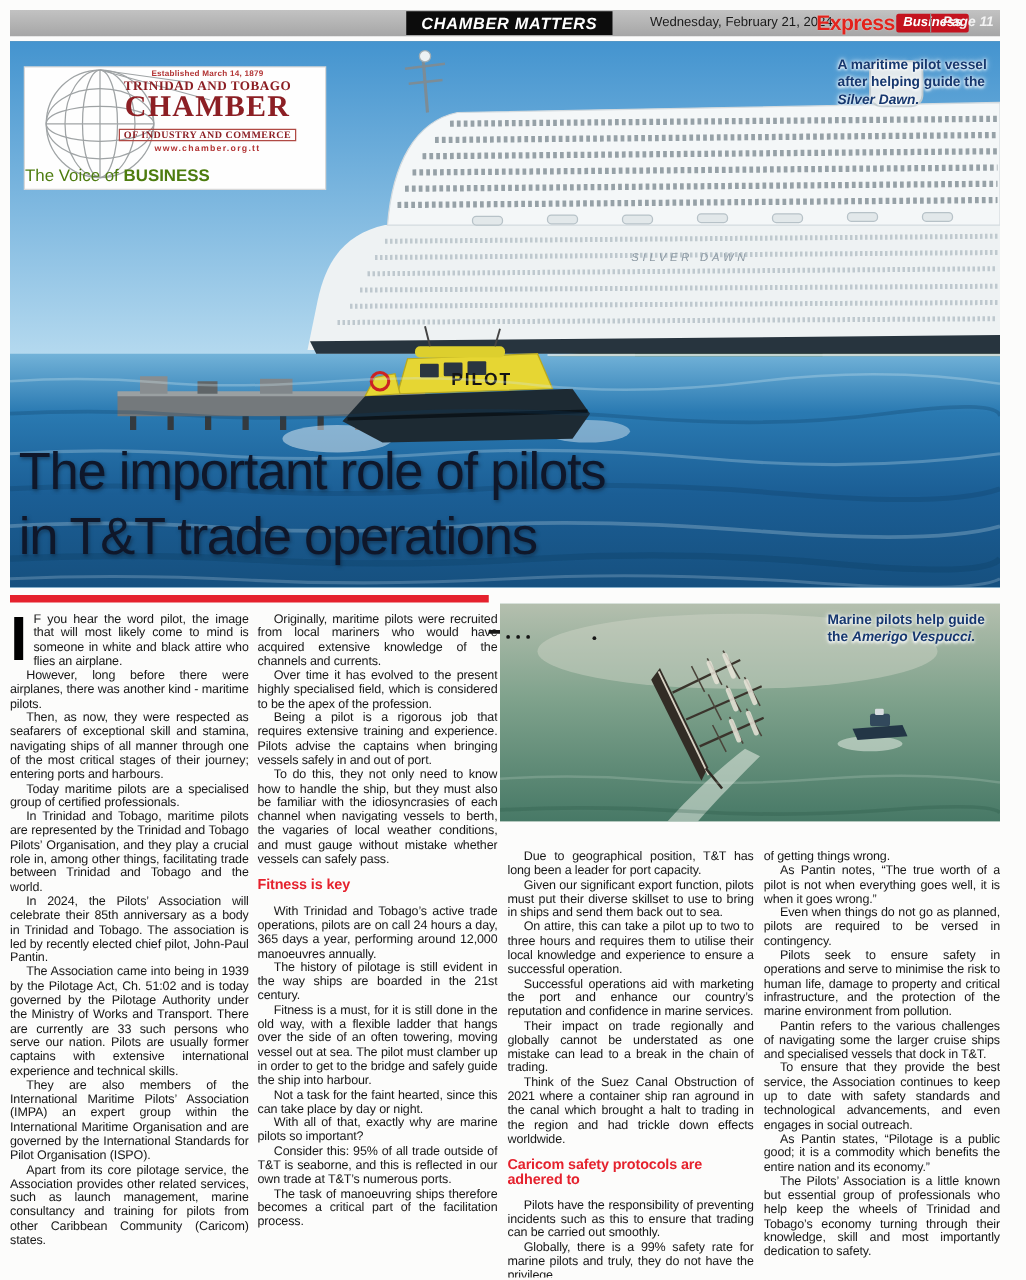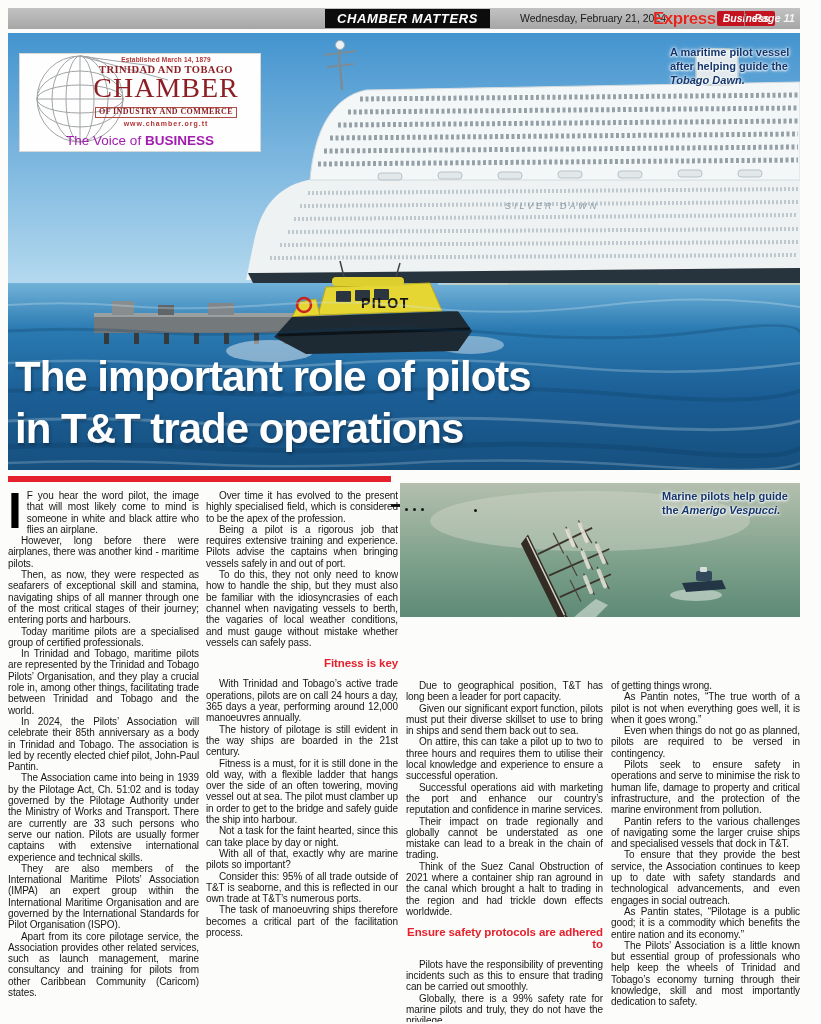--- a/index.html
+++ b/index.html
@@ -23,39 +23,39 @@
 
   
   .hero{position:absolute;left:8px;top:33px;width:792px;height:437px;overflow:hidden;background:#2a78ae}
   .hero svg{position:absolute;left:0;top:0}
   .logo-box{position:absolute;left:12px;top:21px;width:240px;height:97px;background:#fefefe;
     box-shadow:0 0 0 1px #d8d8d8}
   .logo-globe{position:absolute;left:2px;top:3px;opacity:.85}
   .logo-text{position:absolute;left:56px;top:3px;width:180px;text-align:center;line-height:1.05}
   .logo-est{font-size:6.5px;font-weight:700;color:#b23434;letter-spacing:.2px}
   .logo-tt{font-family:"Liberation Serif",serif;font-size:10.5px;font-weight:700;color:#8c1f24;letter-spacing:.4px}
-  .logo-chamber{font-family:"Liberation Serif",serif;font-size:28px;font-weight:400;color:#8c1f24;
+  .logo-chamber{font-family:"Liberation Serif",serif;font-size:24px;font-weight:700;color:#8c1f24;
     letter-spacing:1px;line-height:.95}
   .logo-oic{display:inline-block;font-family:"Liberation Serif",serif;font-size:8px;font-weight:700;
     color:#8c1f24;border:1px solid #b04a44;padding:0 3px;margin-top:0;letter-spacing:.4px}
   .logo-web{font-size:7px;font-weight:700;color:#b23434;letter-spacing:1px;margin-top:2px}
-  .logo-tagline{position:absolute;left:0;bottom:3px;width:100%;text-align:center;font-size:13.5px;color:#a21caf}
+  .logo-tagline{position:absolute;left:0;bottom:3px;width:100%;font-size:13.5px;color:#4d7c0f}
   .logo-tagline b{font-weight:700}
   .photo-caption{font-size:11px;font-weight:700;color:#16376e;line-height:1.25;
     text-shadow:0 0 3px rgba(255,255,255,.95),0 0 5px rgba(255,255,255,.85),0 1px 2px rgba(255,255,255,.9)}
   .hero-caption{position:absolute;left:662px;top:13px;width:132px}
   .cap-italic{font-style:italic}
-  .headline{position:absolute;left:7px;top:318px;color:#ffffff;font-weight:700;font-size:42px;
+  .headline{position:absolute;left:7px;top:318px;color:#0f172a;font-weight:400;font-size:42px;
     line-height:52px;letter-spacing:-1px;text-shadow:1px 2px 3px rgba(15,35,55,.55);white-space:nowrap}
 
   
   .redbar{position:absolute;left:8px;top:476px;width:383px;height:6px;background:#e5212d}
 
   
-  .photo2{position:absolute;left:400px;top:483px;width:400px;height:134px;overflow:hidden;background:#6f957f}
+  .photo2{position:absolute;left:400px;top:483px;width:400px;height:174px;overflow:hidden;background:#6f957f}
   .photo2 svg{position:absolute;left:0;top:0}
   .photo2-caption{position:absolute;left:262px;top:7px;width:132px}
 
   
   .artifact{position:absolute;background:#161616}
   .art-dash{left:391px;top:504px;width:9px;height:3px}
   .art-dot1{left:405px;top:508px;width:3px;height:3px;border-radius:50%}
   .art-dot2{left:413px;top:508px;width:3px;height:3px;border-radius:50%}
   .art-dot3{left:421px;top:508px;width:3px;height:3px;border-radius:50%}
   .art-dot4{left:474px;top:509px;width:3px;height:3px;border-radius:50%}
@@ -64,21 +64,21 @@
   .col{position:absolute;font-size:10px;line-height:11.3px;text-align:justify;color:#161616;
     letter-spacing:-.1px;overflow:hidden}
   #col1{left:8px;top:490px;width:191px;height:532px}
   #col2{left:206px;top:490px;width:192px;height:532px}
   #col3{left:406px;top:680px;width:197px;height:342px}
   #col4{left:611px;top:680px;width:189px;height:342px}
   .para{text-indent:13px}
   .has-dropcap{text-indent:0}
   #col4 .para:first-child{text-indent:0}
   .dropcap{float:left;font-size:50px;line-height:41px;font-weight:700;padding:1px 5px 0 0;color:#000}
-  .subhead{color:#e5212d;font-weight:700;text-align:right;font-size:11.5px;margin:10px 0 9px}
+  .subhead{color:#e5212d;font-weight:700;text-align:left;font-size:11.5px;margin:10px 0 9px}
 </style>
 </head>
 <body>
 
 <div class="page">
 
   <div class="topbar">
     <div class="cm-box">CHAMBER MATTERS</div>
     <div class="date">Wednesday, February 21, 2024</div>
     <div class="express">
@@ -220,21 +220,21 @@
         <div class="logo-chamber">CHAMBER</div>
         <div><span class="logo-oic">OF INDUSTRY AND COMMERCE</span></div>
         <div class="logo-web">www.chamber.org.tt</div>
       </div>
       <div class="logo-tagline"><span>The Voice of </span><b>BUSINESS</b></div>
     </div>
 
     <div class="photo-caption hero-caption">
       <span style="display:block">A maritime pilot vessel</span>
       <span style="display:block">after helping guide the</span>
-      <span style="display:block" class="cap-italic">Tobago Dawn.</span>
+      <span style="display:block" class="cap-italic">Silver Dawn.</span>
     </div>
 
     <div class="headline">
       <div>The important role of pilots</div>
       <div>in T&amp;T trade operations</div>
     </div>
   </div>
 
   <div class="redbar"></div>
 
@@ -312,20 +312,21 @@
         <p class="para">In Trinidad and Tobago, maritime pilots are represented by the Trinidad and Tobago Pilots’ Organisation, and they play a crucial role in, among other things, facilitating trade between Trinidad and Tobago and the world.</p>
         <p class="para">In 2024, the Pilots’ Association will celebrate their 85th anniversary as a body in Trinidad and Tobago. The association is led by recently elected chief pilot, John-Paul Pantin.</p>
         <p class="para">The Association came into being in 1939 by the Pilotage Act, Ch. 51:02 and is today governed by the Pilotage Authority under the Ministry of Works and Transport. There are currently are 33 such persons who serve our nation.  Pilots are usually former captains with extensive international experience and technical skills.</p>
         <p class="para">They are also members of the International Maritime Pilots’ Association (IMPA) an expert group within the International Maritime Organisation and are governed by the International Standards for Pilot Organisation (ISPO).</p>
         <p class="para">Apart from its core pilotage service, the Association provides other related services, such as launch management, marine consultancy and training for pilots from other Caribbean Community (Caricom) states.</p>
       </div>
   </div>
 
   <div id="col2" class="col">
     <div>
+        <p class="para">Originally, maritime pilots were recruited from local mariners who would have acquired extensive knowledge of the channels and currents.</p>
         <p class="para">Over time it has evolved to the present highly specialised field, which is considered to be the apex of the profession.</p>
         <p class="para">Being a pilot is a rigorous job that requires extensive training and experience. Pilots advise the captains when bringing vessels safely in and out of port.</p>
         <p class="para">To do this, they not only need to know how to handle the ship, but they must also be familiar with the idiosyncrasies of each channel when navigating vessels to berth, the vagaries of local weather conditions, and must gauge without mistake whether vessels can safely pass.</p>
       </div>
     <div class="subhead">Fitness is key</div>
     <div>
         <p class="para">With Trinidad and Tobago’s active trade operations, pilots are on call 24 hours a day, 365 days a year, performing around 12,000 manoeuvres annually.</p>
         <p class="para">The history of pilotage is still evident in the way ships are boarded in the 21st century.</p>
         <p class="para">Fitness is a must, for it is still done in the old way, with a flexible ladder that hangs over the side of an often towering, moving vessel out at sea.  The pilot must clamber up in order to get to the bridge and safely guide the ship into harbour.</p>
         <p class="para">Not a task for the faint hearted, since this can take place by day or night.</p>
@@ -337,21 +338,21 @@
 
   <div id="col3" class="col">
     <div>
         <p class="para">Due to geographical position, T&amp;T has long been a leader for port capacity.</p>
         <p class="para">Given our significant export function, pilots must put their diverse skillset to use to bring in ships and send them back out to sea.</p>
         <p class="para">On attire, this can take a pilot up to two to three hours and requires them to utilise their local knowledge and experience to ensure a successful operation.</p>
         <p class="para">Successful operations aid with marketing the port and enhance our country’s reputation and confidence in marine services.</p>
         <p class="para">Their impact on trade regionally and globally cannot be understated as one mistake can lead to a break in the chain of trading.</p>
         <p class="para">Think of the Suez Canal Obstruction of 2021 where a container ship ran aground in the canal which brought a halt to trading in the region and had trickle down effects worldwide.</p>
       </div>
-    <div class="subhead">Ensure safety protocols are adhered to</div>
+    <div class="subhead">Caricom safety protocols are adhered to</div>
     <div>
         <p class="para">Pilots have the responsibility of preventing incidents such as this to ensure that trading can be carried out smoothly.</p>
         <p class="para">Globally, there is a 99% safety rate for marine pilots and truly, they do not have the privilege</p>
       </div>
   </div>
 
   <div id="col4" class="col">
     <div>
         <p class="para">of getting things wrong.</p>
         <p class="para">As Pantin notes, “The true worth of a pilot is not when everything goes well, it is when it goes wrong.”</p>

